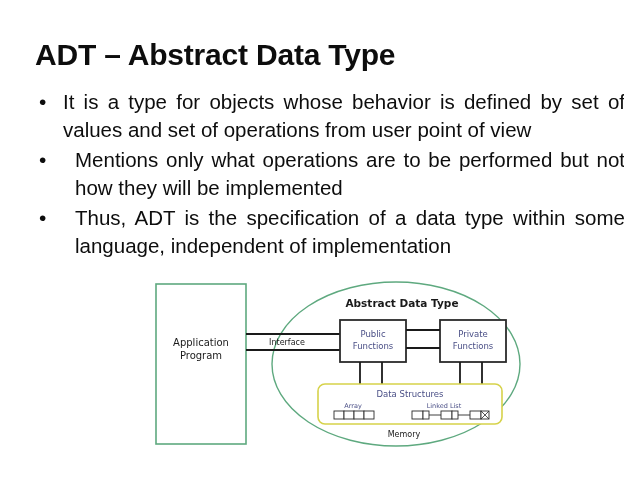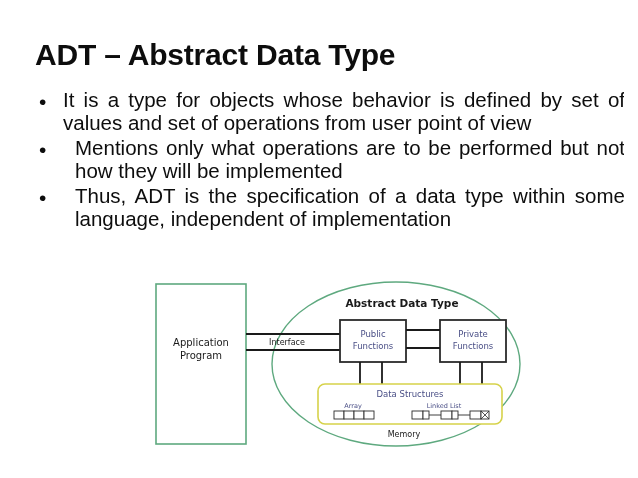--- a/index.html
+++ b/index.html
@@ -43,21 +43,21 @@
   .bullet-dot {
     position: absolute;
     left: 6px;
     top: 0px;
     font-size: 21px;
     line-height: 28px;
     color: #0d0d0d;
   }
   .bullet-text {
     font-size: 20.5px;
-    line-height: 23px;
+    line-height: 28px;
     color: #0d0d0d;
     text-align: justify;
     text-justify: inter-word;
   }
   .bullet-text.j2 { text-align-last: left; margin-left: 12px; }
 
   
   #diagram {
     position: absolute;
     left: 150px;

